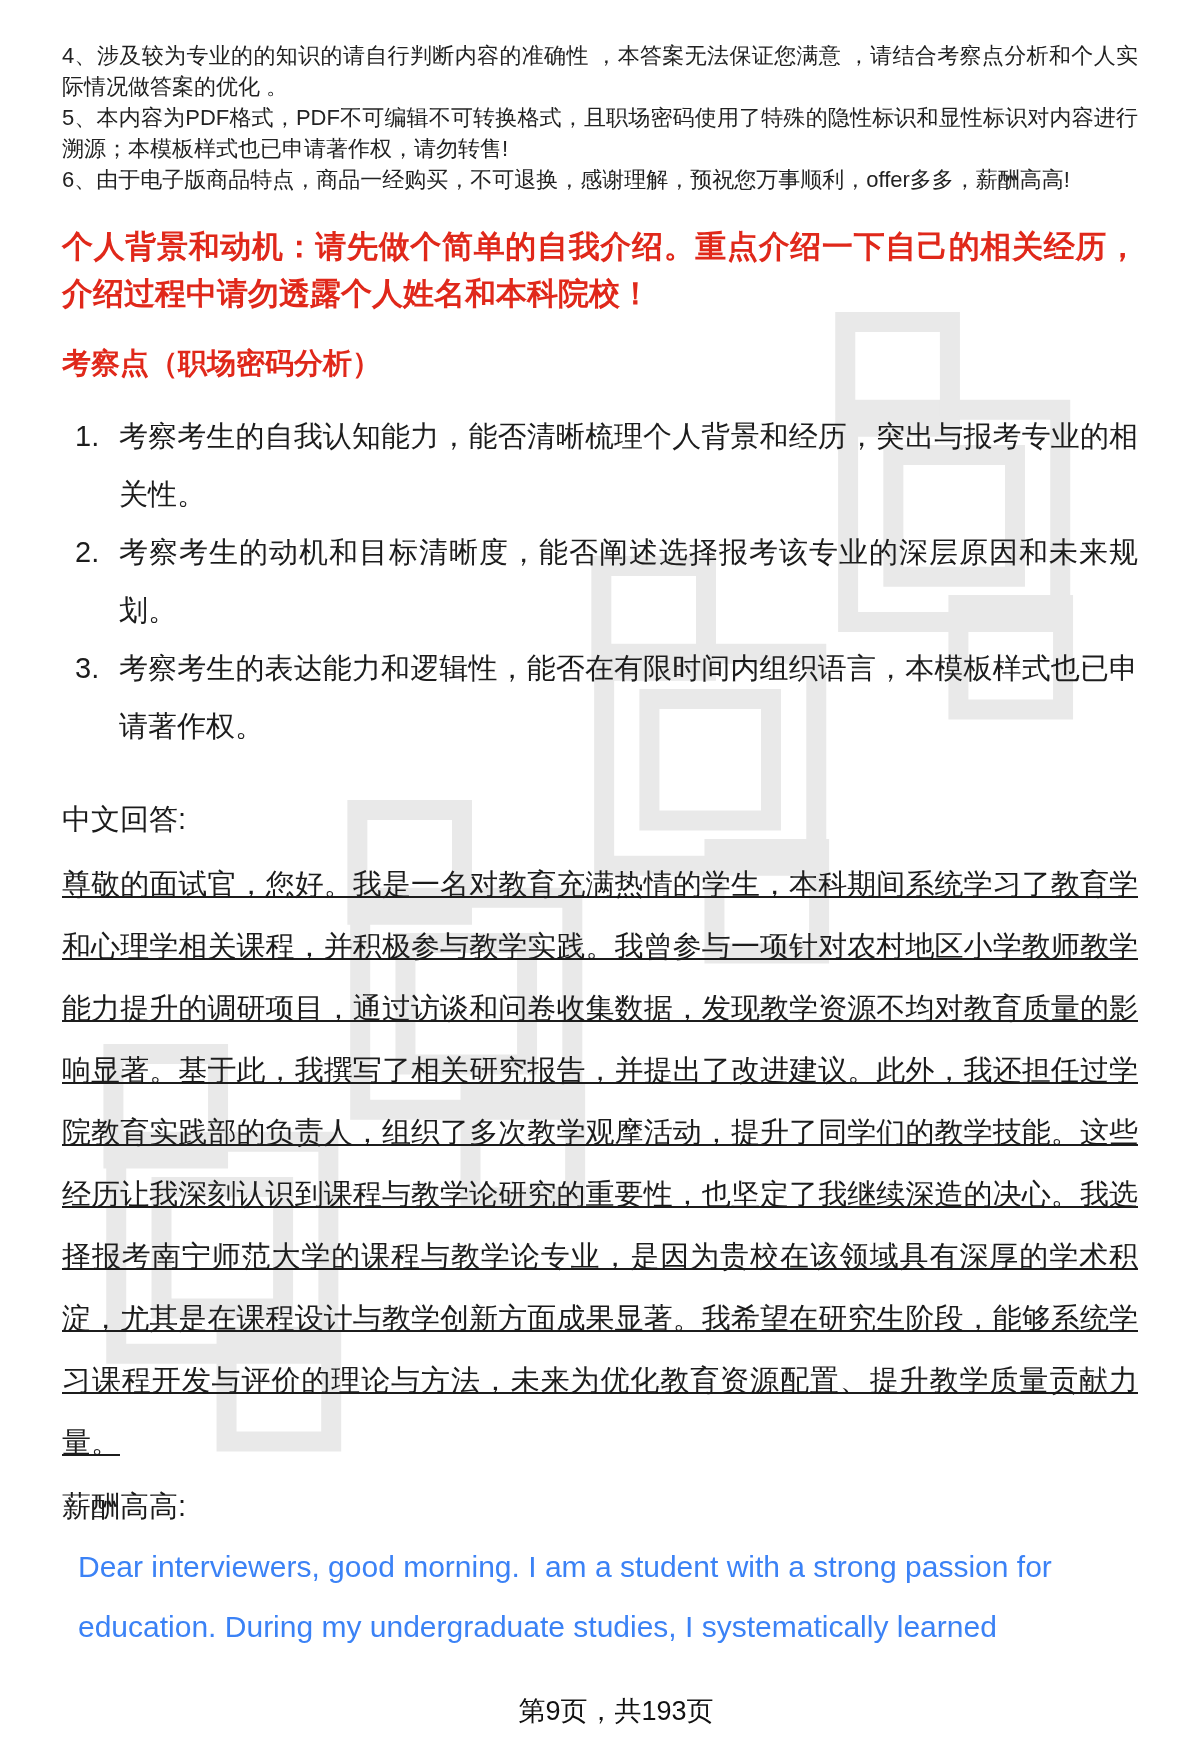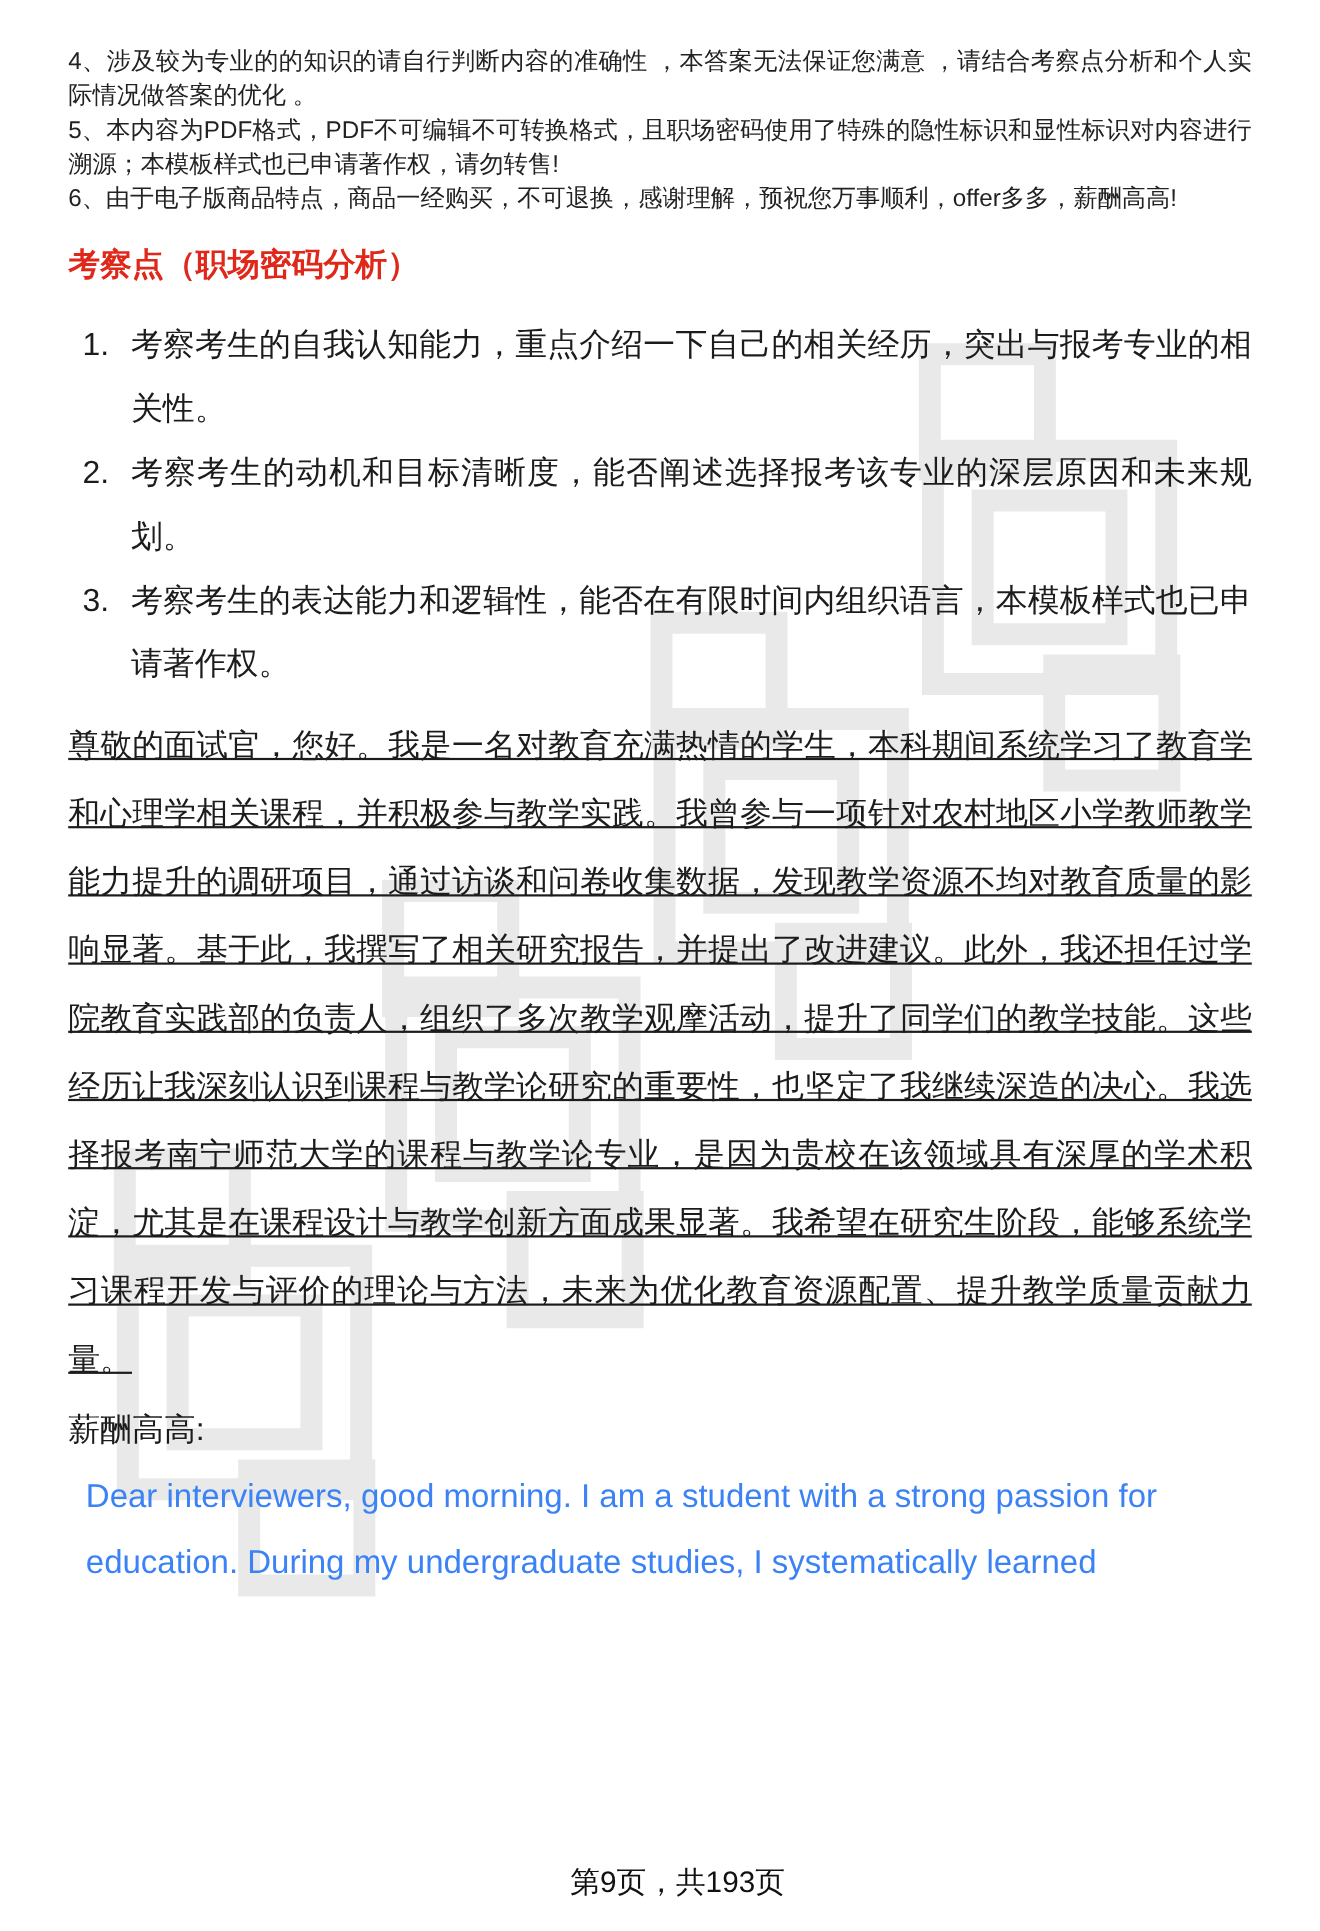--- a/index.html
+++ b/index.html
@@ -120,29 +120,31 @@
 </svg>
 
 <div class="content">
 
   <div class="notes">
     <p>4、涉及较为专业的的知识的请自行判断内容的准确性 ，本答案无法保证您满意 ，请结合考察点分析和个人实际情况做答案的优化 。</p>
     <p>5、本内容为PDF格式，PDF不可编辑不可转换格式，且职场密码使用了特殊的隐性标识和显性标识对内容进行溯源；本模板样式也已申请著作权，请勿转售!</p>
     <p>6、由于电子版商品特点，商品一经购买，不可退换，感谢理解，预祝您万事顺利，offer多多，薪酬高高!</p>
   </div>
 
+  <h2 class="question">个人背景和动机：请先做个简单的自我介绍。重点介绍一下自己的相关经历，介绍过程中请勿透露个人姓名和本科院校！</h2>
 
   <h3 class="analysis-heading">考察点（职场密码分析）</h3>
 
   <ol class="points">
-    <li>考察考生的自我认知能力，重点介绍一下自己的相关经历，突出与报考专业的相关性。</li>
+    <li>考察考生的自我认知能力，能否清晰梳理个人背景和经历，突出与报考专业的相关性。</li>
     <li>考察考生的动机和目标清晰度，能否阐述选择报考该专业的深层原因和未来规划。</li>
     <li>考察考生的表达能力和逻辑性，能否在有限时间内组织语言，本模板样式也已申请著作权。</li>
   </ol>
 
+  <p class="cn-label">中文回答:</p>
   <p class="para-cn">尊敬的面试官，您好。我是一名对教育充满热情的学生，本科期间系统学习了教育学和心理学相关课程，并积极参与教学实践。我曾参与一项针对农村地区小学教师教学能力提升的调研项目，通过访谈和问卷收集数据，发现教学资源不均对教育质量的影响显著。基于此，我撰写了相关研究报告，并提出了改进建议。此外，我还担任过学院教育实践部的负责人，组织了多次教学观摩活动，提升了同学们的教学技能。这些经历让我深刻认识到课程与教学论研究的重要性，也坚定了我继续深造的决心。我选择报考南宁师范大学的课程与教学论专业，是因为贵校在该领域具有深厚的学术积淀，尤其是在课程设计与教学创新方面成果显著。我希望在研究生阶段，能够系统学习课程开发与评价的理论与方法，未来为优化教育资源配置、提升教学质量贡献力量。</p>
 
   <p class="en-label">薪酬高高:</p>
   <p class="para-en">Dear interviewers, good morning. I am a student with a strong passion for education. During my undergraduate studies, I systematically learned</p>
 
 </div>
 
 <div class="footer">第9页，共193页</div>
 
 </body></html>

